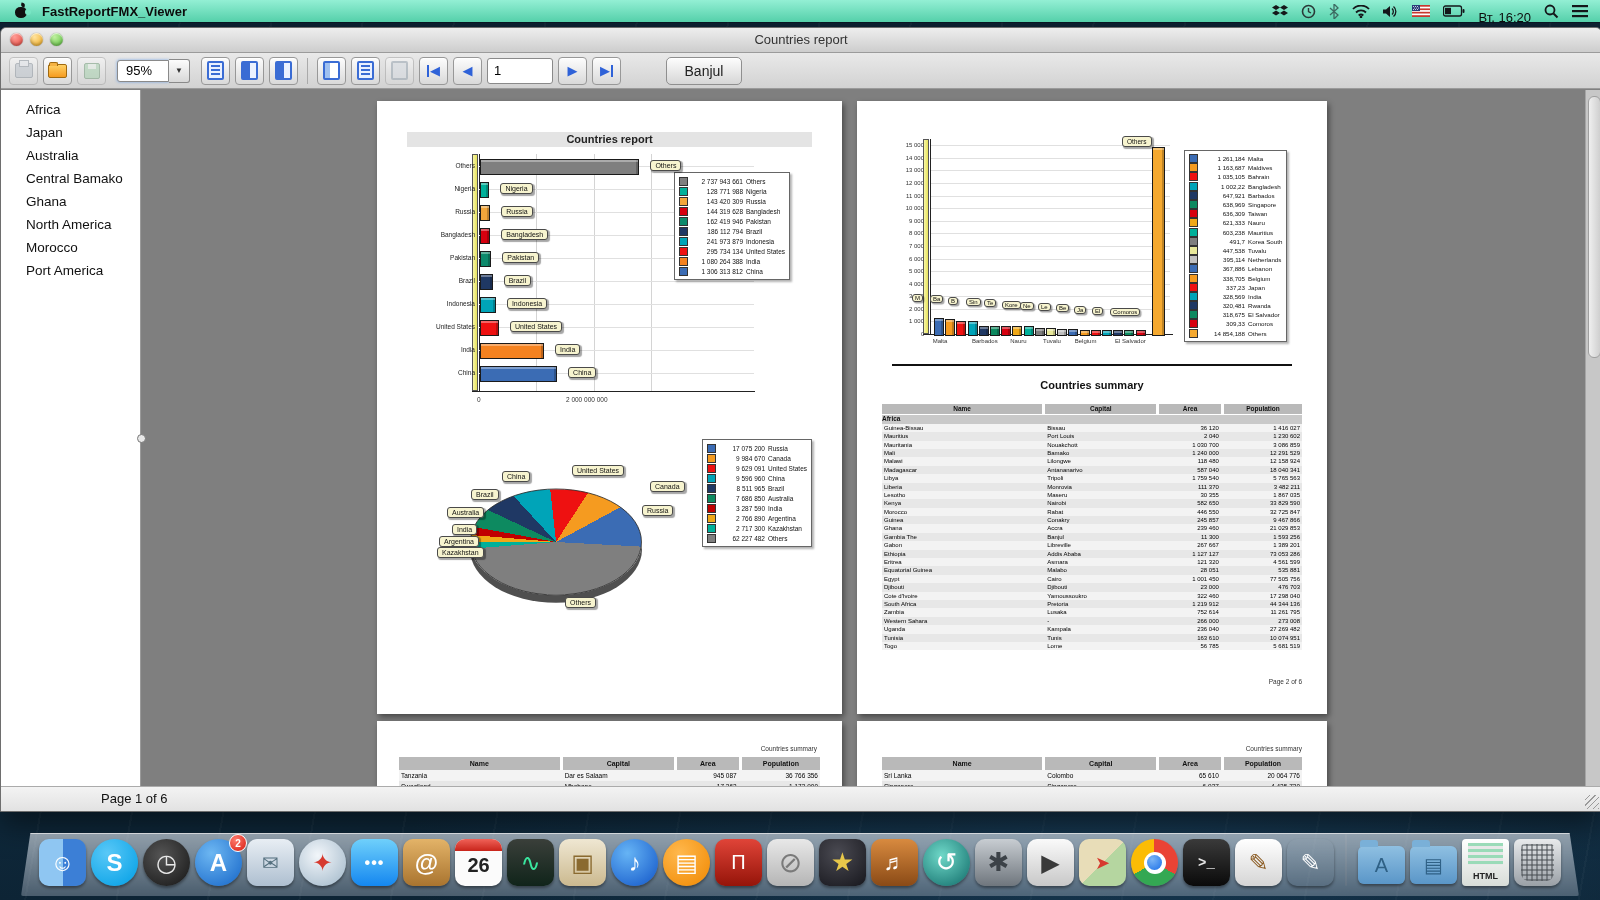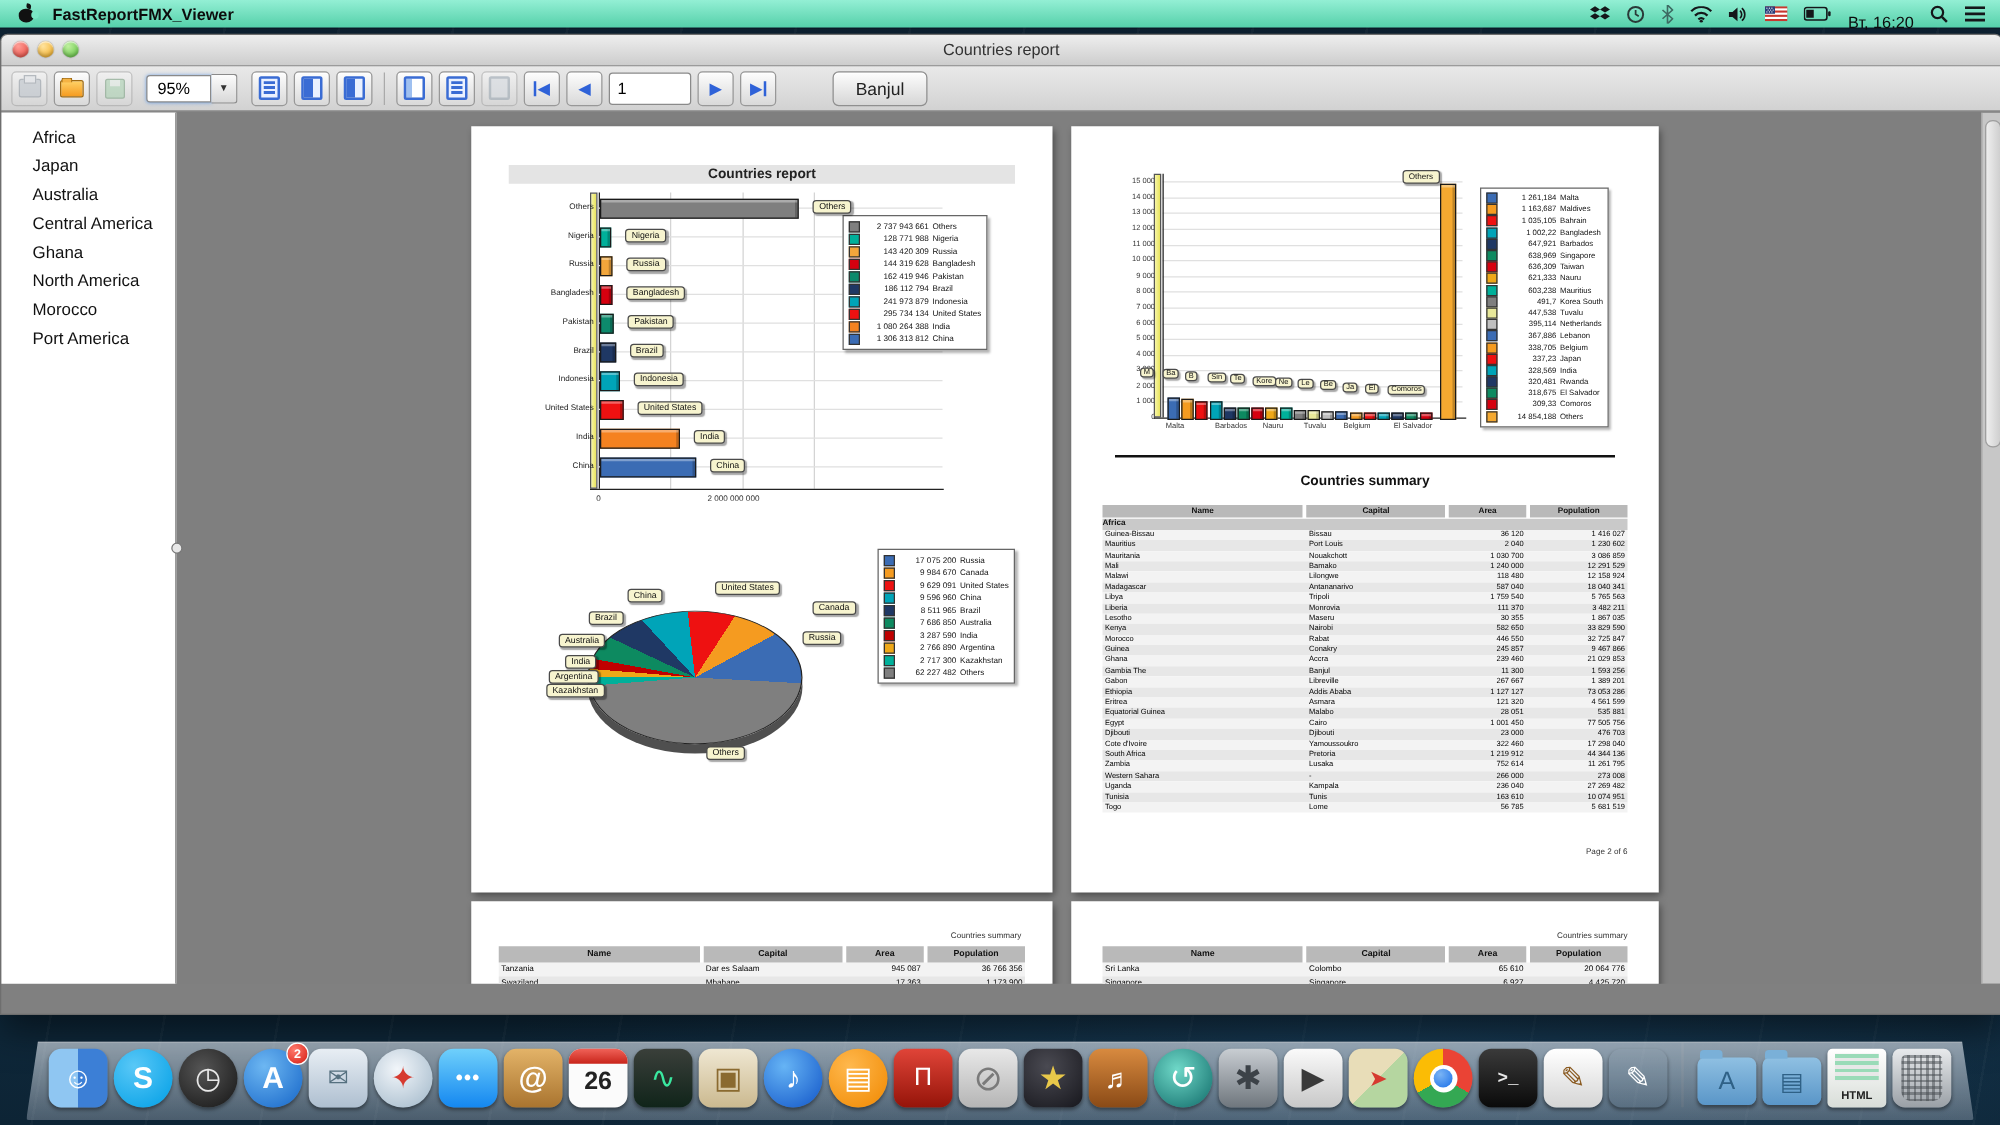--- a/index.html
+++ b/index.html
@@ -281,21 +281,21 @@
           <span class="navbar-last navarrow">▶</span>
         </div>
       <div class="closebtn">Banjul</div>
     </div>
 
     <div class="content">
       <div class="sidebar">
         <div class="sb-item">Africa</div>
         <div class="sb-item">Japan</div>
         <div class="sb-item">Australia</div>
-        <div class="sb-item">Central America</div>
+        <div class="sb-item">Central Bamako</div>
         <div class="sb-item">Ghana</div>
         <div class="sb-item">North America</div>
         <div class="sb-item">Morocco</div>
         <div class="sb-item">Port America</div>
       </div>
       <div class="splitter-dot"></div>
 
       <div class="viewer">
 
         <div class="rpage" style="left:235px;top:11px;width:465px;height:613px;">
@@ -870,20 +870,24 @@
               </div>
             </div>
         </div>
 
         <div class="vscroll">
             <div class="thumb"></div>
           </div>
       </div>
     </div>
 
+    <div class="statusbar">
+      <div class="status-text">Page 1 of 6</div>
+      <div class="resize-grip"></div>
+    </div>
   </div>
 
   <div class="dock" id="dock">
     <div class="dock-shelf"></div>
   <div class="dicon di-finder">
         <span>☺</span>
       </div>
       <div class="dicon di-skype">
         <span>S</span>
       </div>

